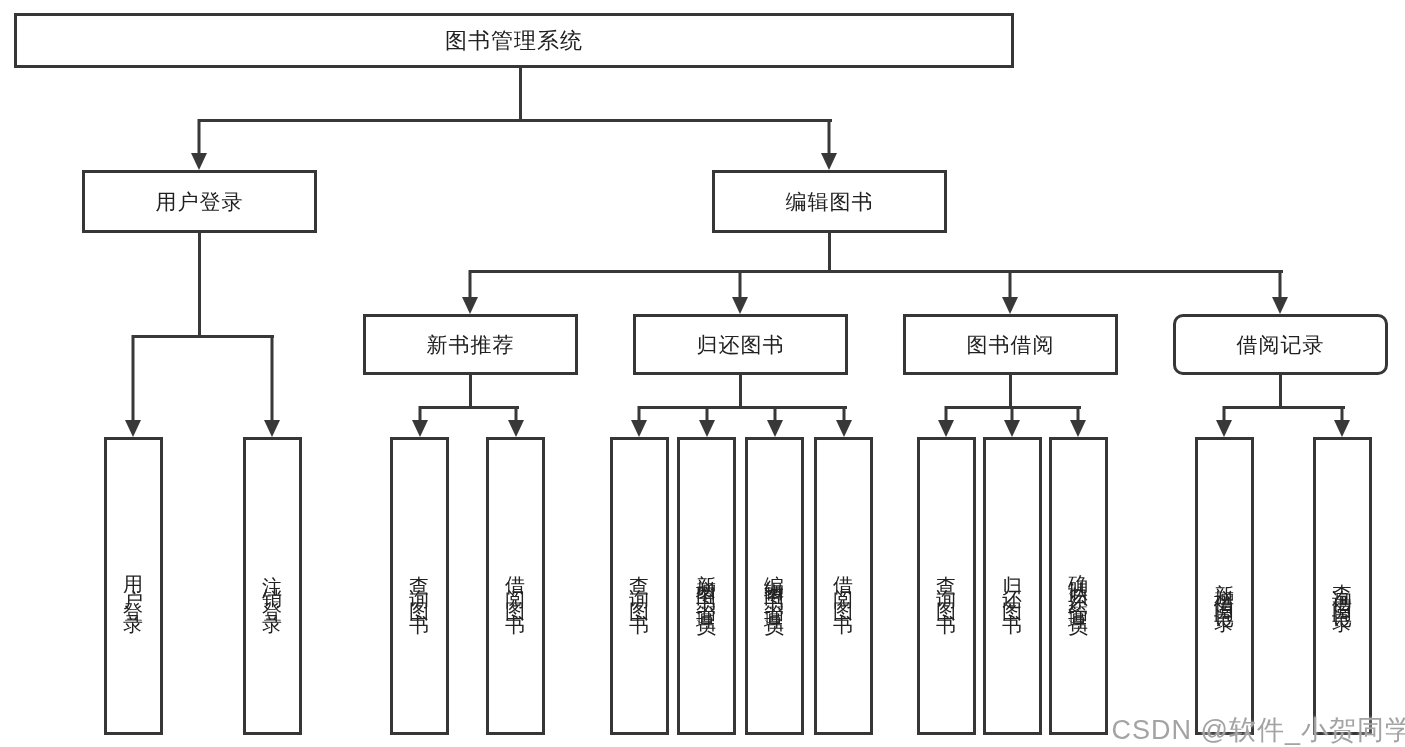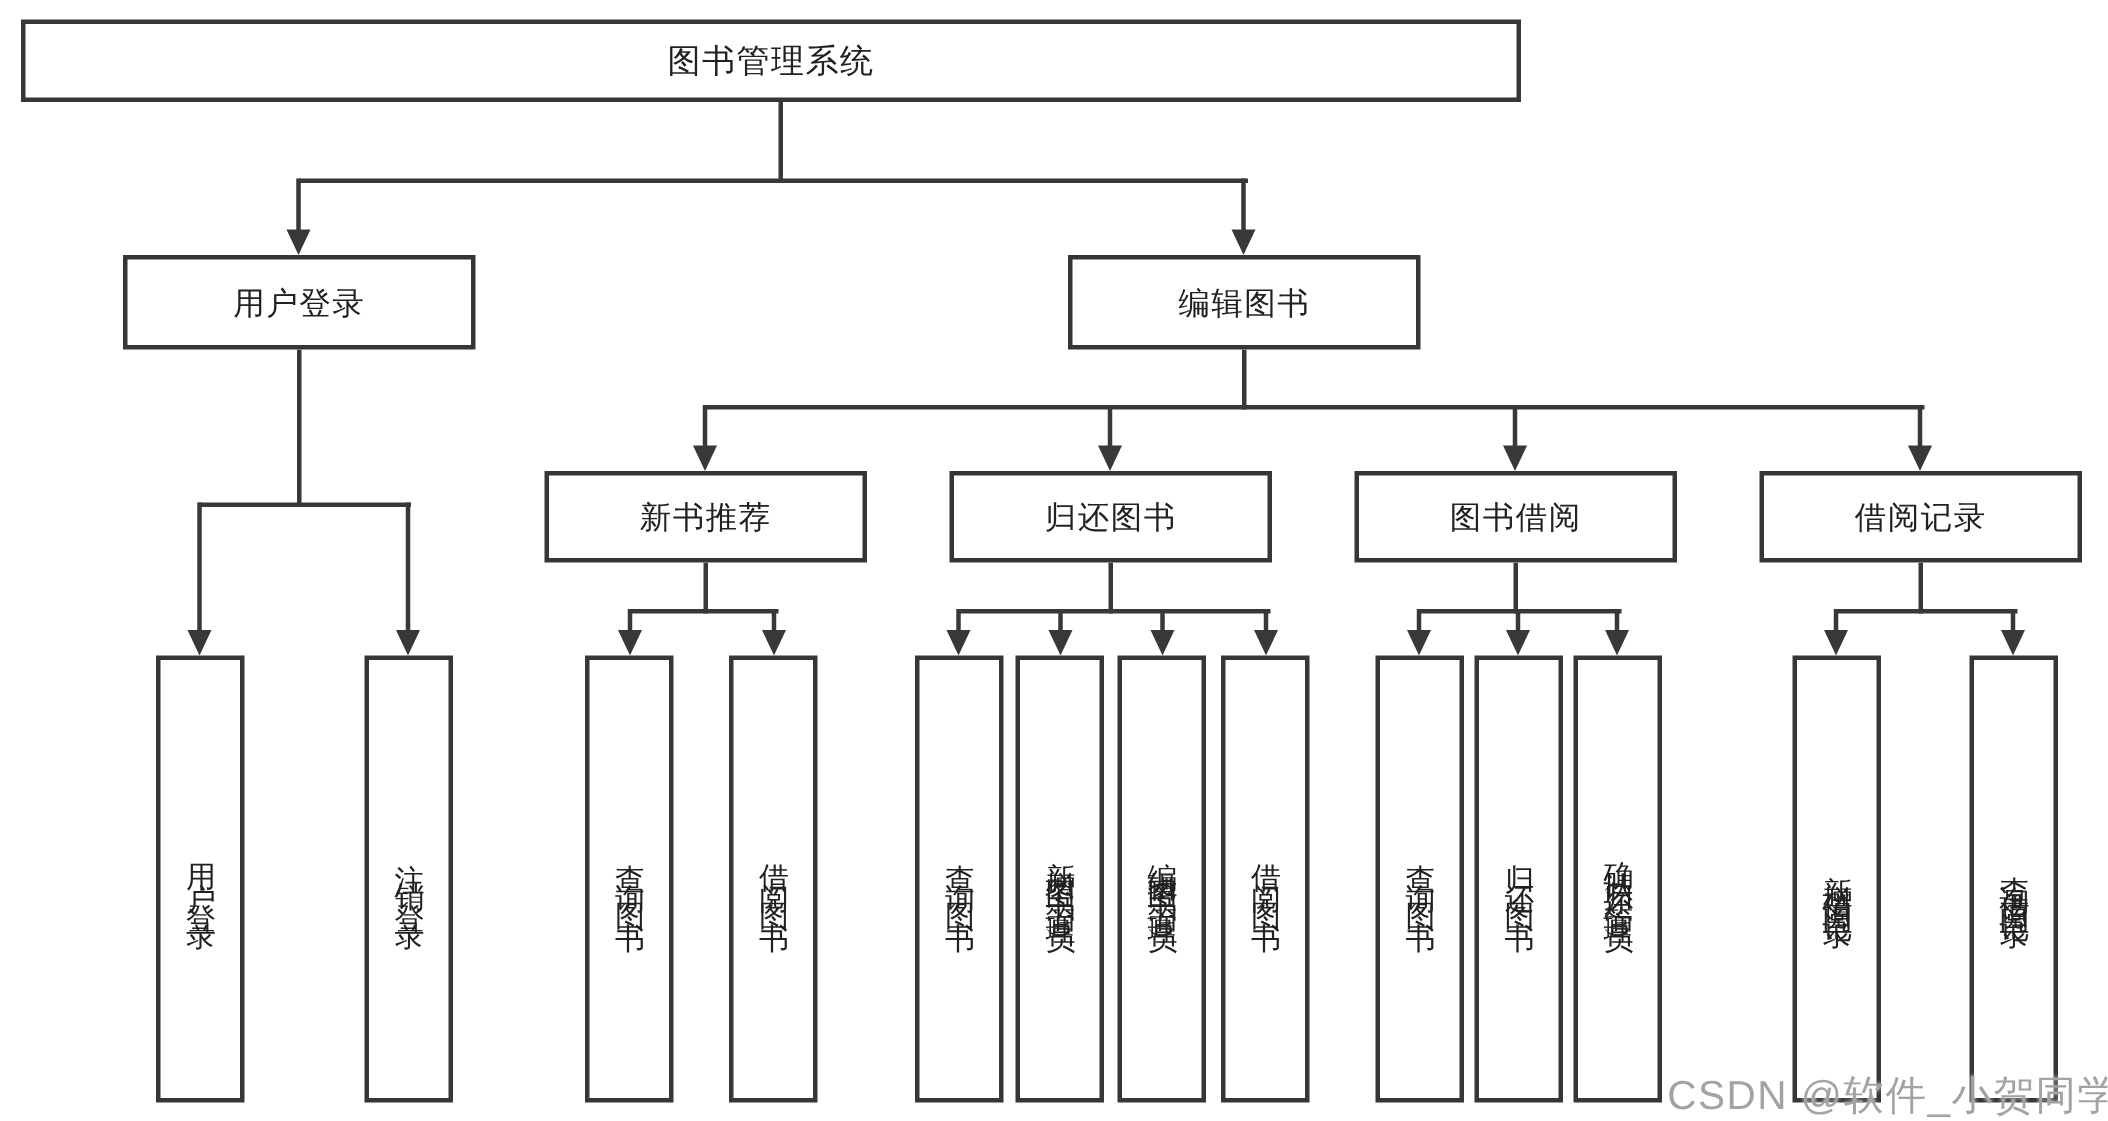--- a/index.html
+++ b/index.html
@@ -47,21 +47,21 @@
   <div class="node" style="left:82px;top:170px;width:235px;height:63px;">用户登录</div>
 
   <div class="node" style="left:712px;top:170px;width:235px;height:63px;">编辑图书</div>
 
   <div class="node" style="left:363px;top:314px;width:215px;height:61px;">新书推荐</div>
 
   <div class="node" style="left:633px;top:314px;width:215px;height:61px;">归还图书</div>
 
   <div class="node" style="left:903px;top:314px;width:215px;height:61px;">图书借阅</div>
 
-  <div class="node" style="left:1173px;top:314px;width:215px;height:61px;">借阅记录</div>
+  <div class="node" style="left:1173px;top:314px;width:215px;height:61px;border-radius:10px;">借阅记录</div>
 
   <div class="node" style="left:104px;top:437px;width:59px;height:298px;">
     <span class="vtext" style="letter-spacing: 13px;">用户登录</span>
   </div>
   <div class="node" style="left:243px;top:437px;width:59px;height:298px;">
     <span class="vtext" style="letter-spacing: 13px;">注销登录</span>
   </div>
 
   <div class="node" style="left:390px;top:437px;width:59px;height:298px;">
     <span class="vtext" style="letter-spacing: 13px;">查询图书</span>

